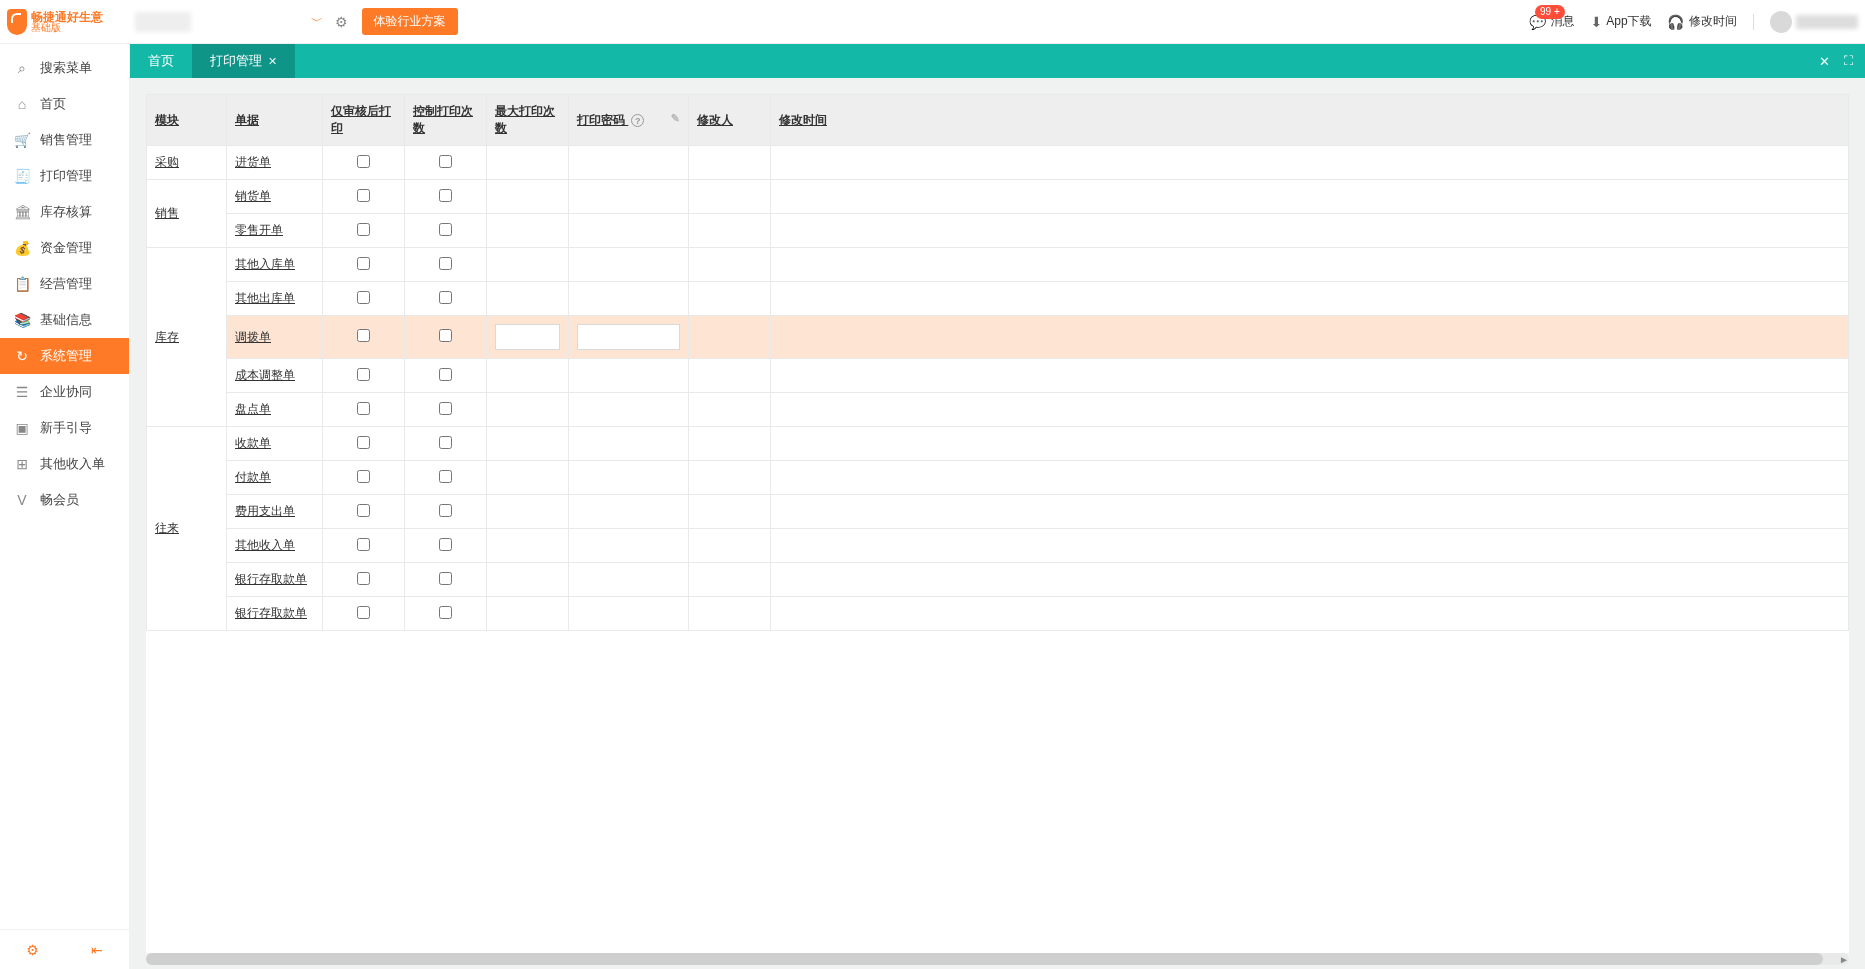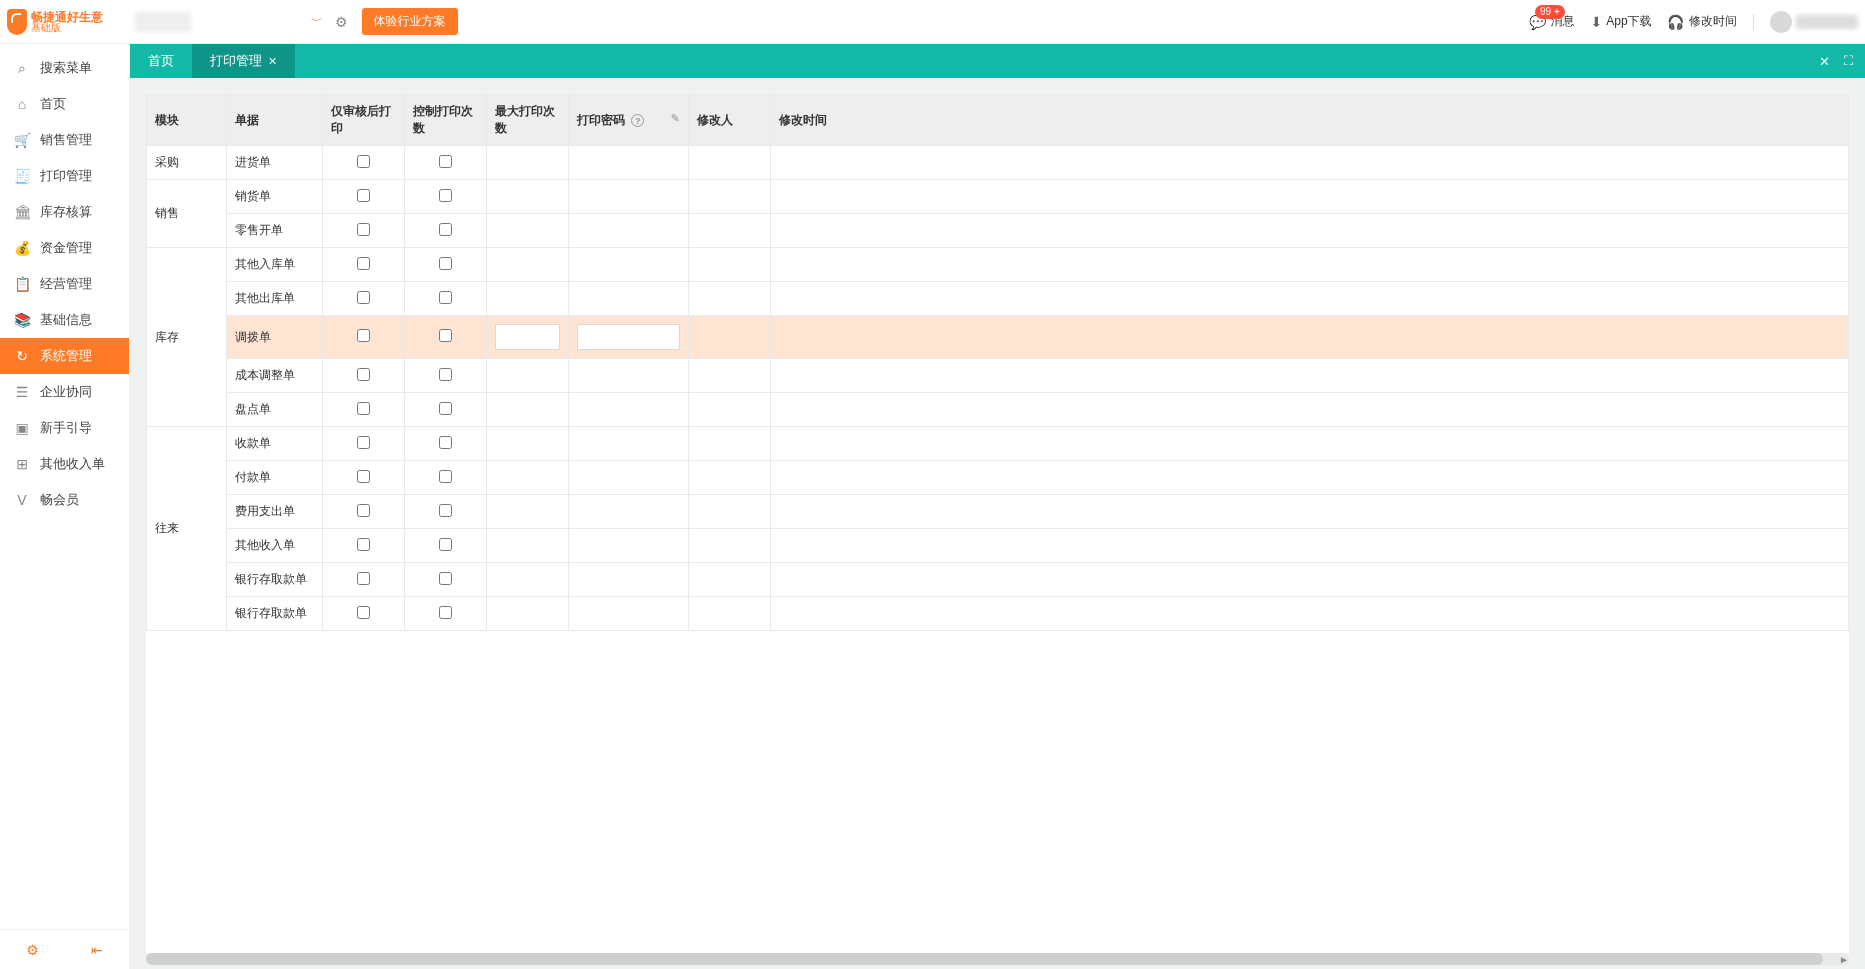--- a/index.html
+++ b/index.html
@@ -47,21 +47,21 @@
   .tabs { height:34px; background:#14b8a6; display:flex; align-items:stretch; color:#fff; font-size:13px; }
   .tab { padding:0 18px; display:flex; align-items:center; gap:6px; cursor:pointer; }
   .tab.home { background:#14b8a6; }
   .tab.active { background:#0f9488; }
   .tab .close { font-size:11px; opacity:.9; }
   .tabs-spacer { flex:1; }
   .tabs-right { display:flex; align-items:center; gap:14px; padding-right:12px; }
   .tabs-right span { cursor:pointer; opacity:.95; font-size:13px; }
 
   
-  .content-outer { flex:1; overflow:hidden; display:flex; flex-direction:column; }
+  .content-outer { flex:1; overflow:hidden; display:flex; flex-direction:column;text-decoration:underline; }
   .content-inner { flex:1; margin:16px 16px 0 16px; background:#fff; display:flex; flex-direction:column; }
   .table-wrap { flex:1; overflow:auto; padding:0 0; }
 
   table { border-collapse:collapse; width:100%; table-layout:fixed; }
   th, td { border:1px solid #e9e9e9; padding:8px 8px; text-align:left; font-size:12px; height:32px; vertical-align:middle; }
   thead th { background:#eeeeee; font-weight:600; color:#333; }
   col.c-module { width:80px; }
   col.c-doc { width:96px; }
   col.c-chk1 { width:82px; }
   col.c-chk2 { width:82px; }

